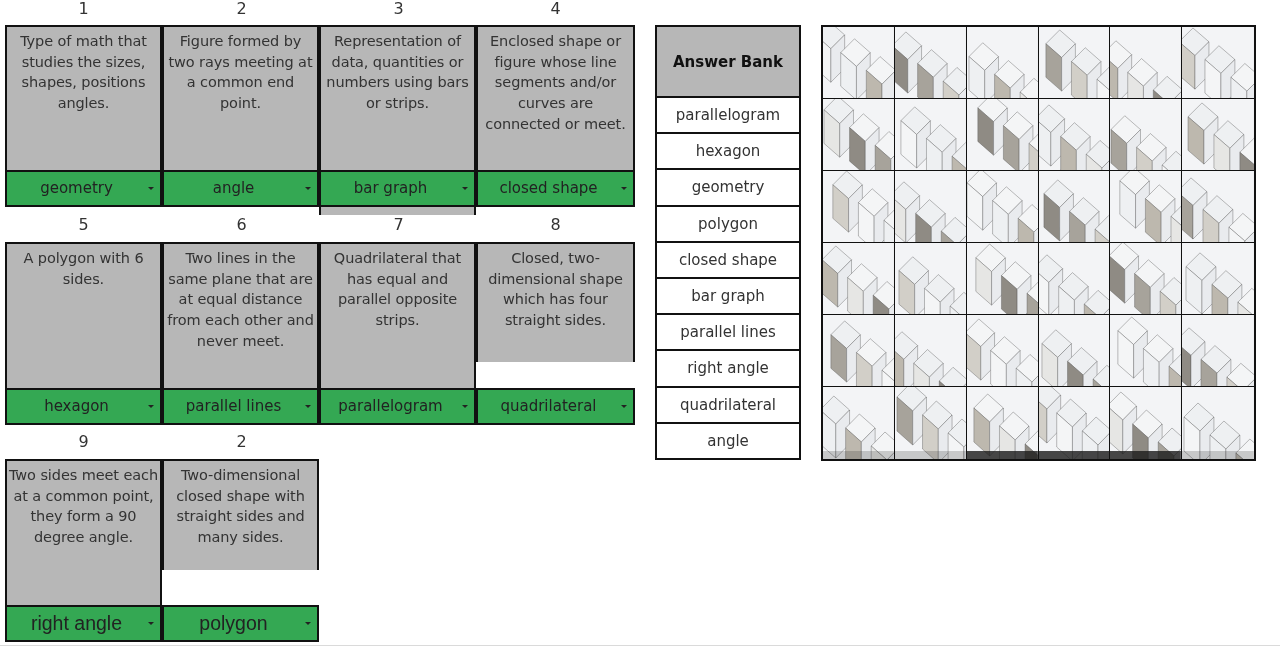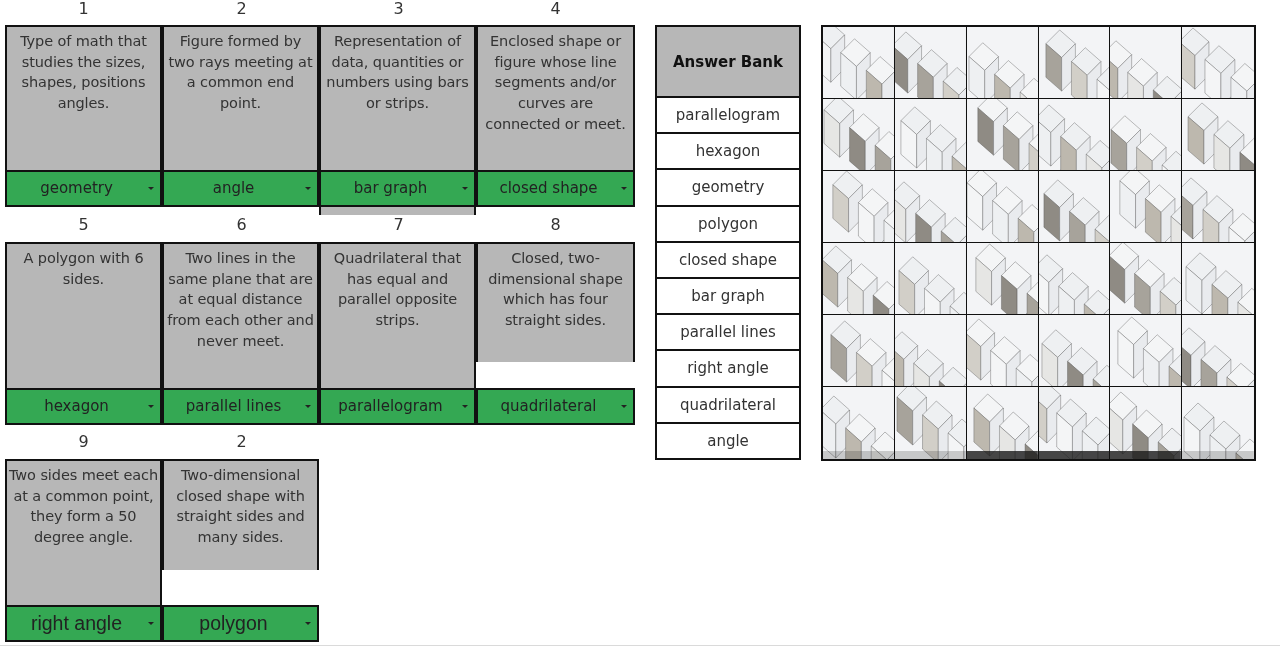--- a/index.html
+++ b/index.html
@@ -104,21 +104,21 @@
 </div>
 <div class="card" style="left:476px;top:242px;width:159px">
   <div class="desc" style="height:120px;width:159px">Closed, two-dimensional shape which has four straight sides.</div>
   <div class="ans" style="top:146px;height:37px;line-height:33px;width:159px">
       <span class="val">quadrilateral</span>
       <span class="caret"></span>
     </div>
 </div>
 
 <div class="card" style="left:5px;top:459px">
-  <div class="desc" style="height:147px">Two sides meet each at a common point, they form a 50 degree angle.</div>
+  <div class="desc" style="height:147px">Two sides meet each at a common point, they form a 90 degree angle.</div>
   <div class="ans alt" style="top:146px;height:37px;line-height:33px">
       <span class="val">right angle</span>
       <span class="caret"></span>
     </div>
 </div>
 <div class="card" style="left:162px;top:459px">
   <div class="desc" style="height:111px">Two-dimensional closed shape with straight sides and many sides.</div>
   <div class="ans alt" style="top:146px;height:37px;line-height:33px">
       <span class="val">polygon</span>
       <span class="caret"></span>

